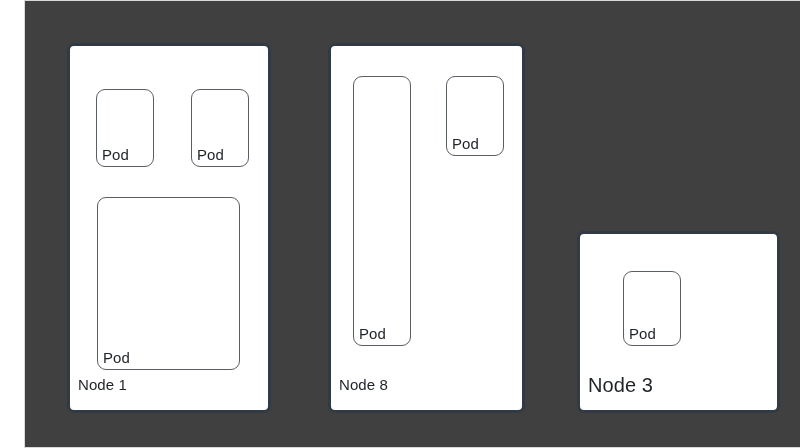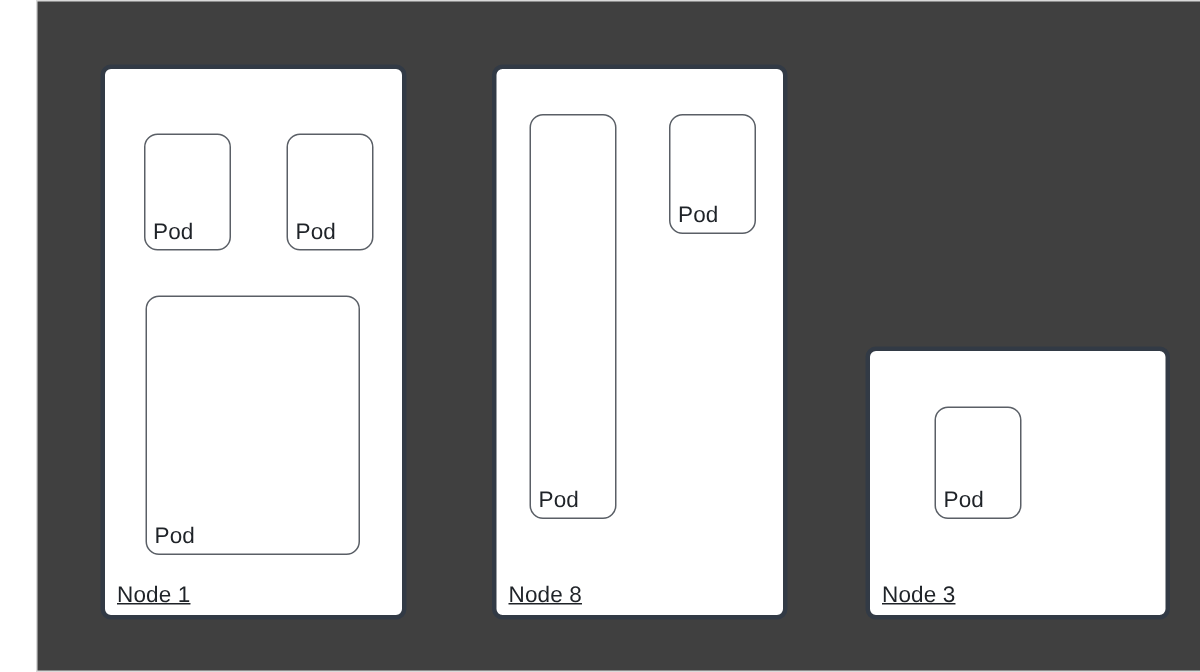--- a/index.html
+++ b/index.html
@@ -25,27 +25,26 @@
   .node {
     position: absolute;
     box-sizing: border-box;
     background: #ffffff;
     border: 3px solid #323a45;
     border-radius: 7px;
   }
   .node-label {
     position: absolute;
     left: 8px;
-    bottom: 4px;
+    bottom: 16px;
     font-size: 15px;
     line-height: 18px;
     color: #1f2328;
     white-space: nowrap;
     letter-spacing: 0.1px;
-    text-decoration: underline;
   }
 
   
   .pod {
     position: absolute;
     box-sizing: border-box;
     background: #ffffff;
     border: 1.6px solid #5a5f66;
     border-radius: 9px;
   }
@@ -82,15 +81,15 @@
       </div>
       <div class="pod" style="left: 115px; top: 30px; width: 58px; height: 80px; border-color: rgb(90, 95, 102); border-width: 1.6px; border-radius: 9px;">
         <span class="pod-label" style="color: rgb(31, 35, 40); font-size: 15px;">Pod</span>
       </div>
       <span class="node-label" style="color: rgb(31, 35, 40); font-size: 15px;">Node 8</span>
     </div>
     <div class="node" style="left: 552px; top: 230px; width: 203px; height: 182px; border-color: rgb(50, 58, 69); border-width: 3px; border-radius: 7px;">
       <div class="pod" style="left: 43px; top: 37px; width: 58px; height: 75px; border-color: rgb(90, 95, 102); border-width: 1.6px; border-radius: 9px;">
         <span class="pod-label" style="color: rgb(31, 35, 40); font-size: 15px;">Pod</span>
       </div>
-      <span class="node-label" style="color: rgb(31, 35, 40); font-size: 15px;">Node 3</span>
+      <span class="node-label" style="color: rgb(31, 35, 40); font-size: 20px;">Node 3</span>
     </div>
   </div>
 
 </body></html>

